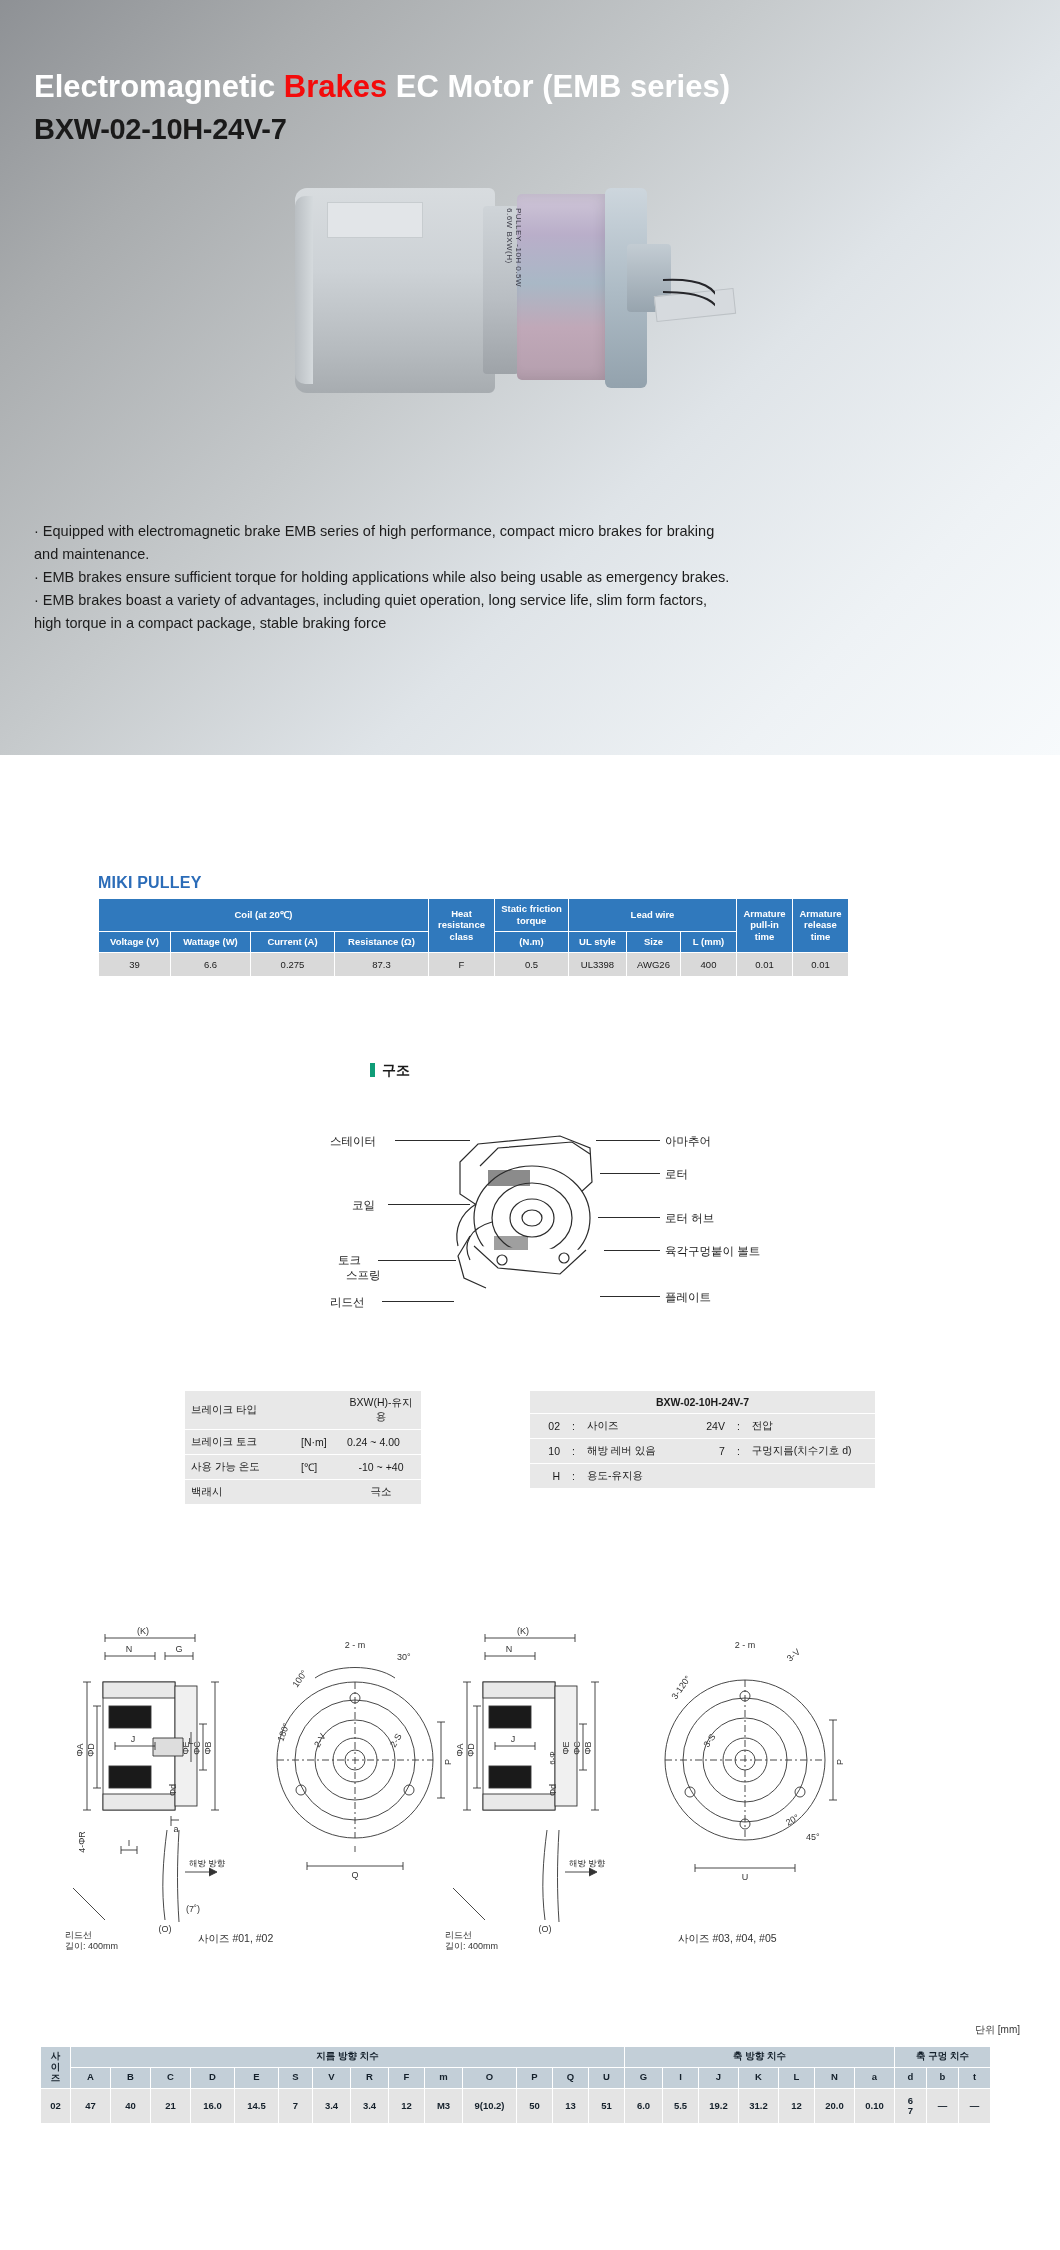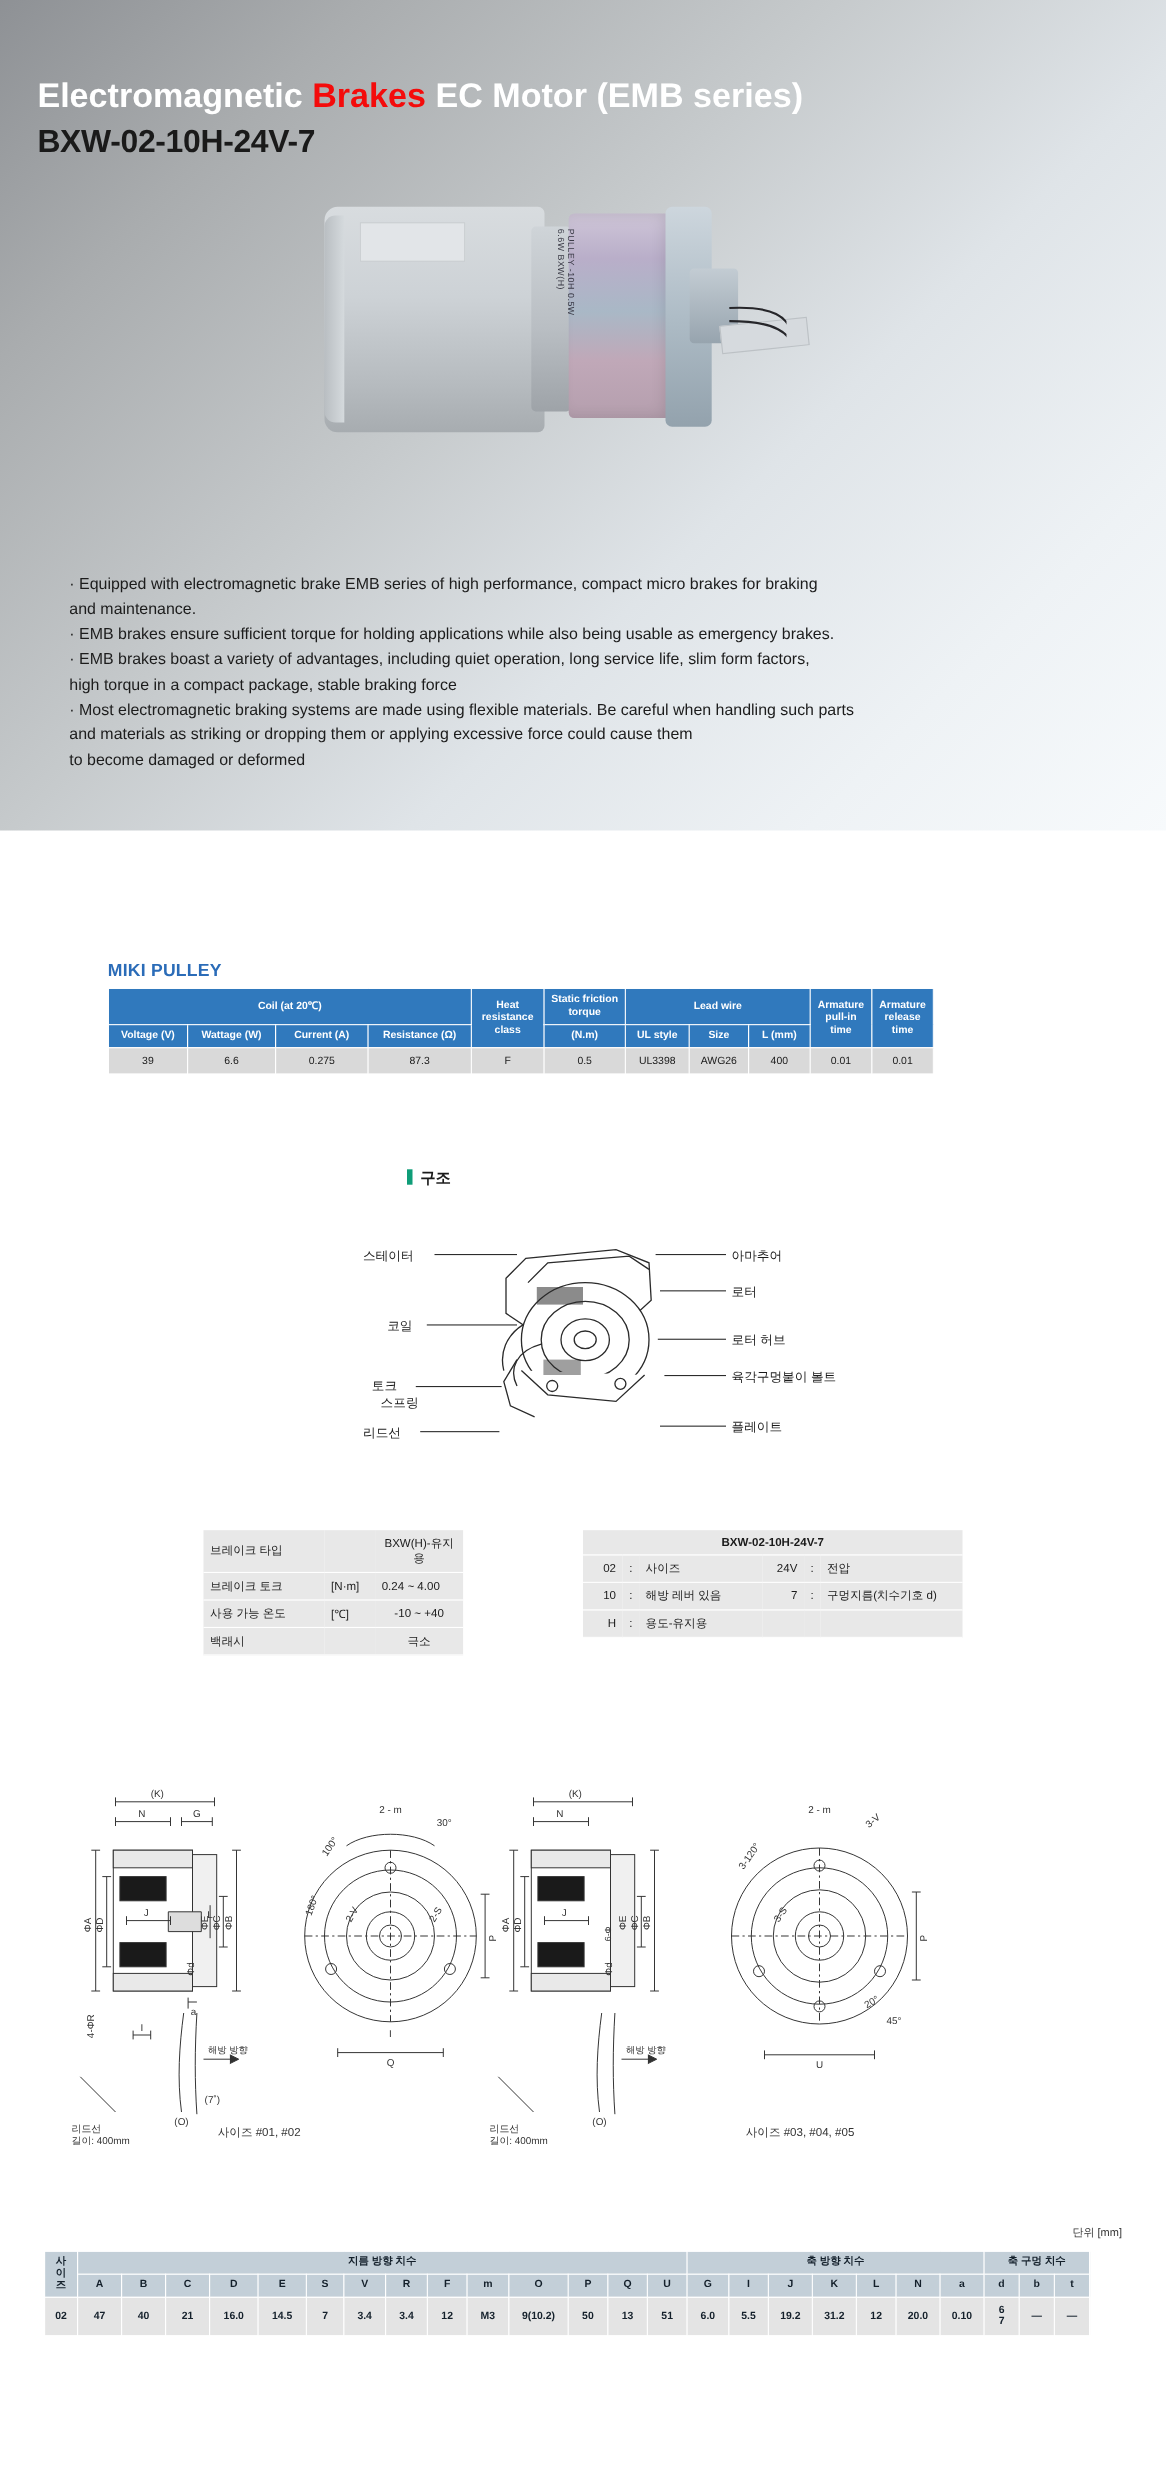--- a/index.html
+++ b/index.html
@@ -80,21 +80,21 @@
     border-radius: 4px;
   }
   .p-tag {
     position: absolute; left: 400px; top: 132px; width: 80px; height: 26px;
     background: #d6dade; border: 1px solid #bcc1c5;
     transform: rotate(-6deg);
   }
 
   .bullets {
     position: absolute; left: 34px; top: 520px;
-    font-size: 14.5px; color: #1c1c1c; line-height: 1.58; margin-left: 29px;
+    font-size: 14.5px; color: #1c1c1c; line-height: 1.58;
   }
   .bullets p { white-space: pre-line; }
   .miki {
     position: absolute; left: 98px; top: 874px;
     color: #2b6cb8; font-size: 16px; font-weight: bold; letter-spacing: .2px;
   }
   table.spec { position: absolute; left: 98px; top: 898px; border-collapse: collapse; }
   table.spec th {
     background: #3079bd; color: #fff; font-size: 9.5px; font-weight: bold;
     border: 1px solid #ffffff; padding: 4px 3px; text-align: center; line-height: 1.25;
@@ -175,23 +175,20 @@
       <path d="M408 132 C 450 132 464 142 468 160" stroke="#26262a" stroke-width="2" fill="none"></path>
     </svg>
   </div>
 
   <div class="bullets">
     <p>· Equipped with electromagnetic brake EMB series of high performance, compact micro brakes for braking
     and maintenance.</p>
     <p>· EMB brakes ensure sufficient torque for holding applications while also being usable as emergency brakes.</p>
     <p>· EMB brakes boast a variety of advantages, including quiet operation, long service life, slim form factors,
     high torque in a compact package, stable braking force</p>
-    <p>· Most electromagnetic braking systems are made using flexible materials. Be careful when handling such parts
-    and materials as striking or dropping them or applying excessive force could cause them
-    to become damaged or deformed</p>
   </div>
 </div>
 
 <div class="miki">MIKI PULLEY</div>
 
 <table class="spec">
   <tbody>
       <tr>
     <th colspan="4" style="width:330px">Coil (at 20℃)</th>
     <th rowspan="2" style="width:66px;white-space:pre-line">Heat

